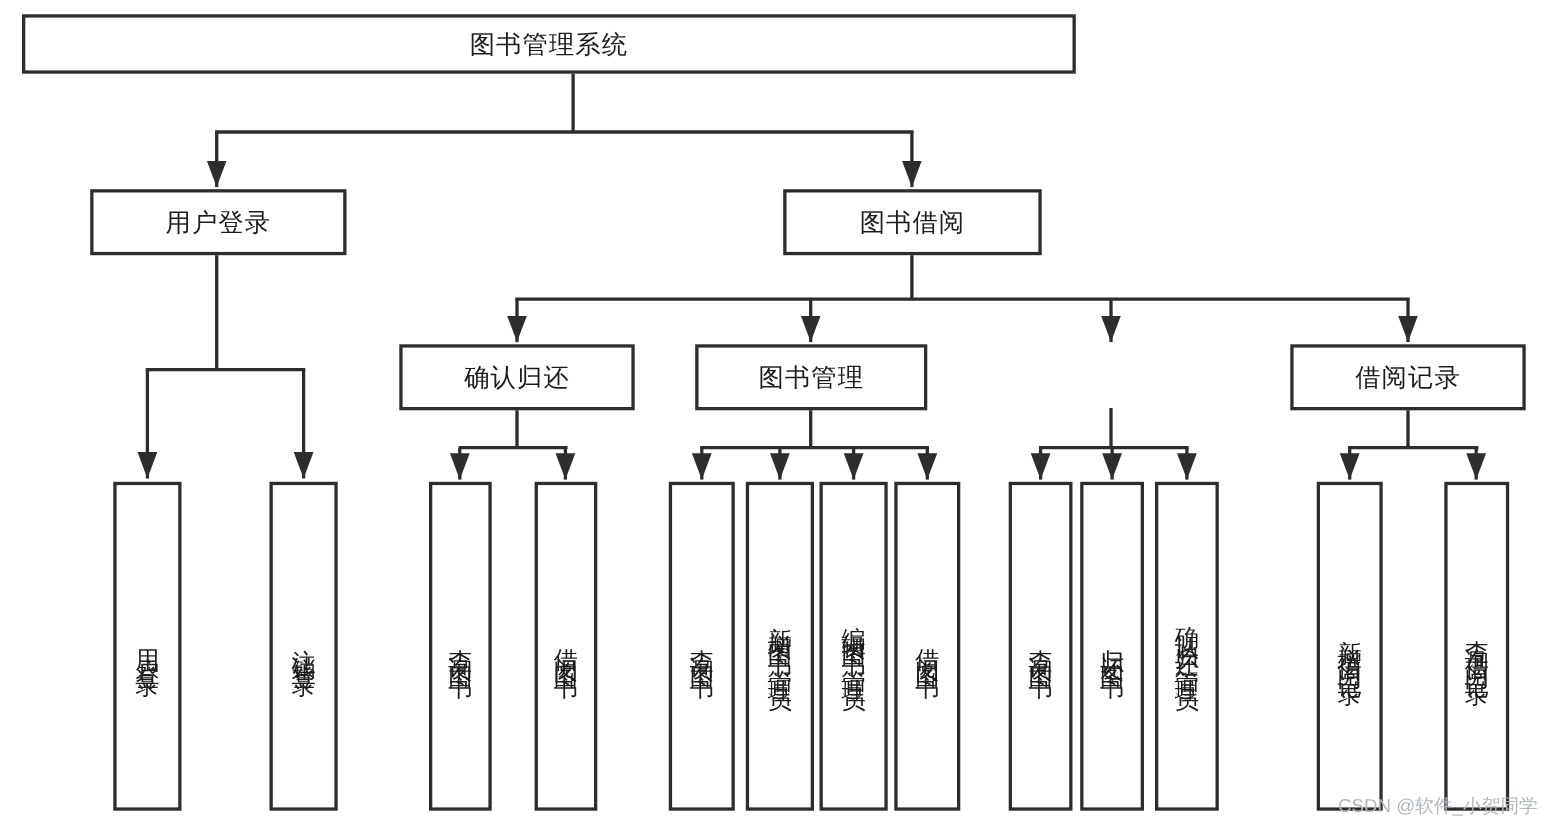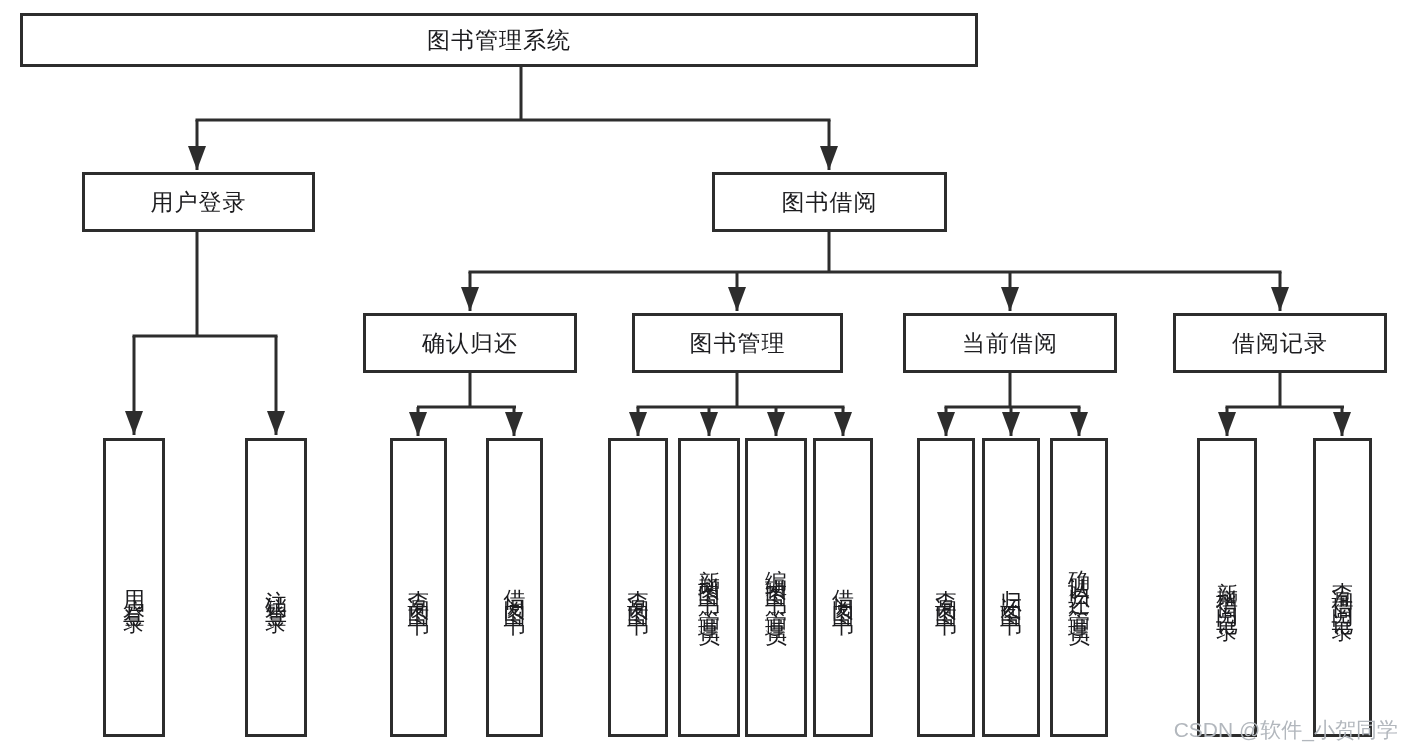--- a/index.html
+++ b/index.html
@@ -35,21 +35,21 @@
     text-orientation: mixed;
     font-size: 22px;
     letter-spacing: 8px;
     line-height: 1;
     color: #1c1c1f;
   }
   .watermark {
     position: absolute;
     right: 7px;
     bottom: 3px;
-    font-size: 21px;
+    font-size: 17px;
     color: #b2b7bd;
     z-index: 5;
     white-space: nowrap;
   }
 </style>
 </head>
 <body>
 
 <div id="canvas">
 
@@ -106,23 +106,20 @@
   <div class="node hnode" style="left:712px;top:172px;width:235px;height:60px">
     <span>图书借阅</span>
   </div>
 
   <div class="node hnode" style="left:363px;top:313px;width:214px;height:60px">
     <span>确认归还</span>
   </div>
   <div class="node hnode" style="left:632px;top:313px;width:211px;height:60px">
     <span>图书管理</span>
   </div>
-  <div class="node hnode" style="left:903px;top:313px;width:214px;height:60px">
-    <span>当前借阅</span>
-  </div>
   <div class="node hnode" style="left:1173px;top:313px;width:214px;height:60px">
     <span>借阅记录</span>
   </div>
 
   <div class="node vnode" style="left:103px;top:438px;width:62px;height:299px">
     <span>用户登录</span>
   </div>
   <div class="node vnode" style="left:245px;top:438px;width:62px;height:299px">
     <span>注销登录</span>
   </div>

